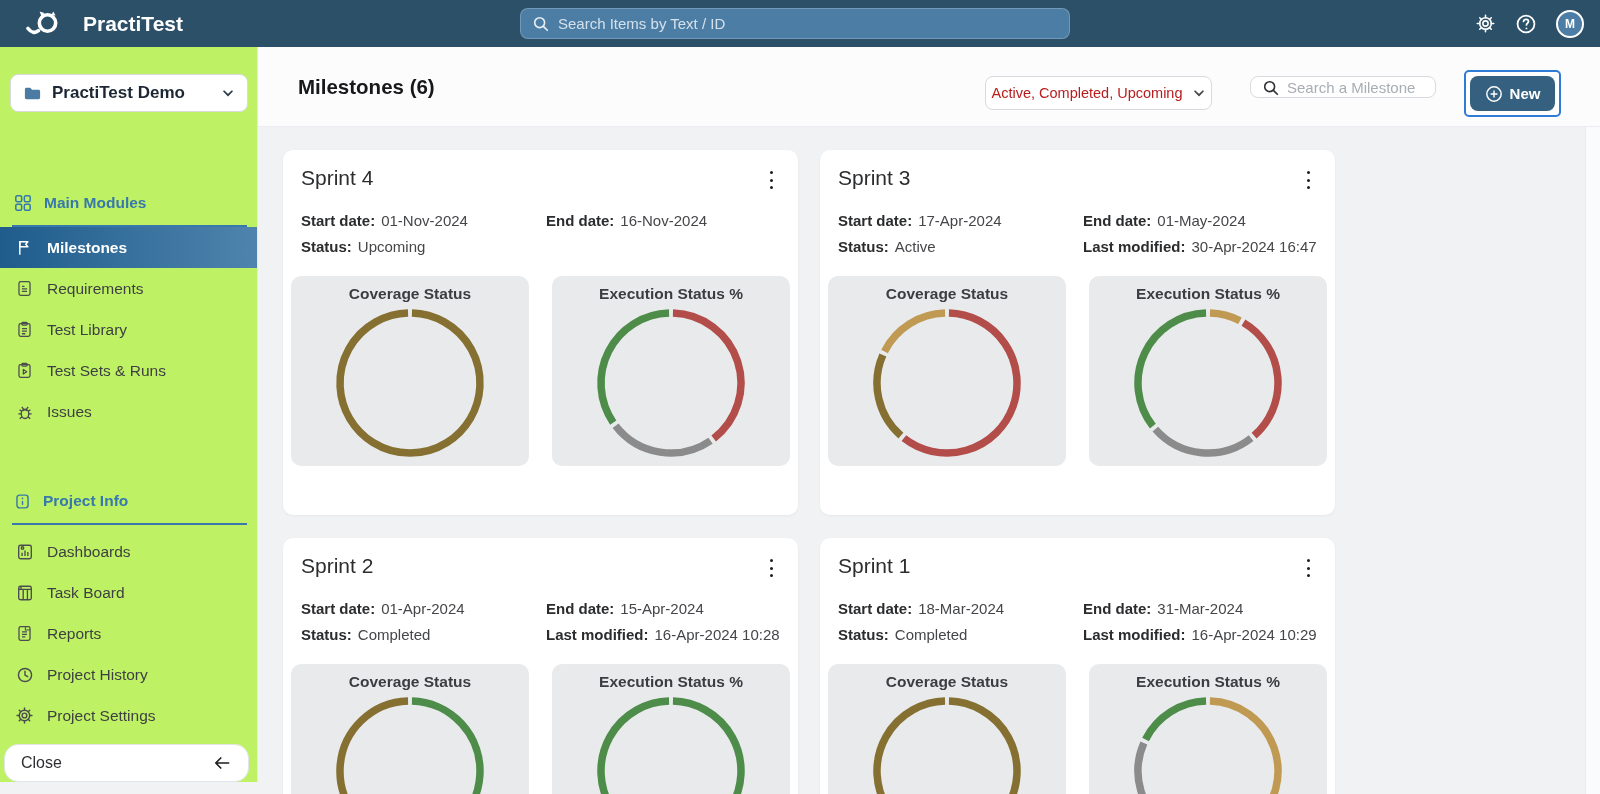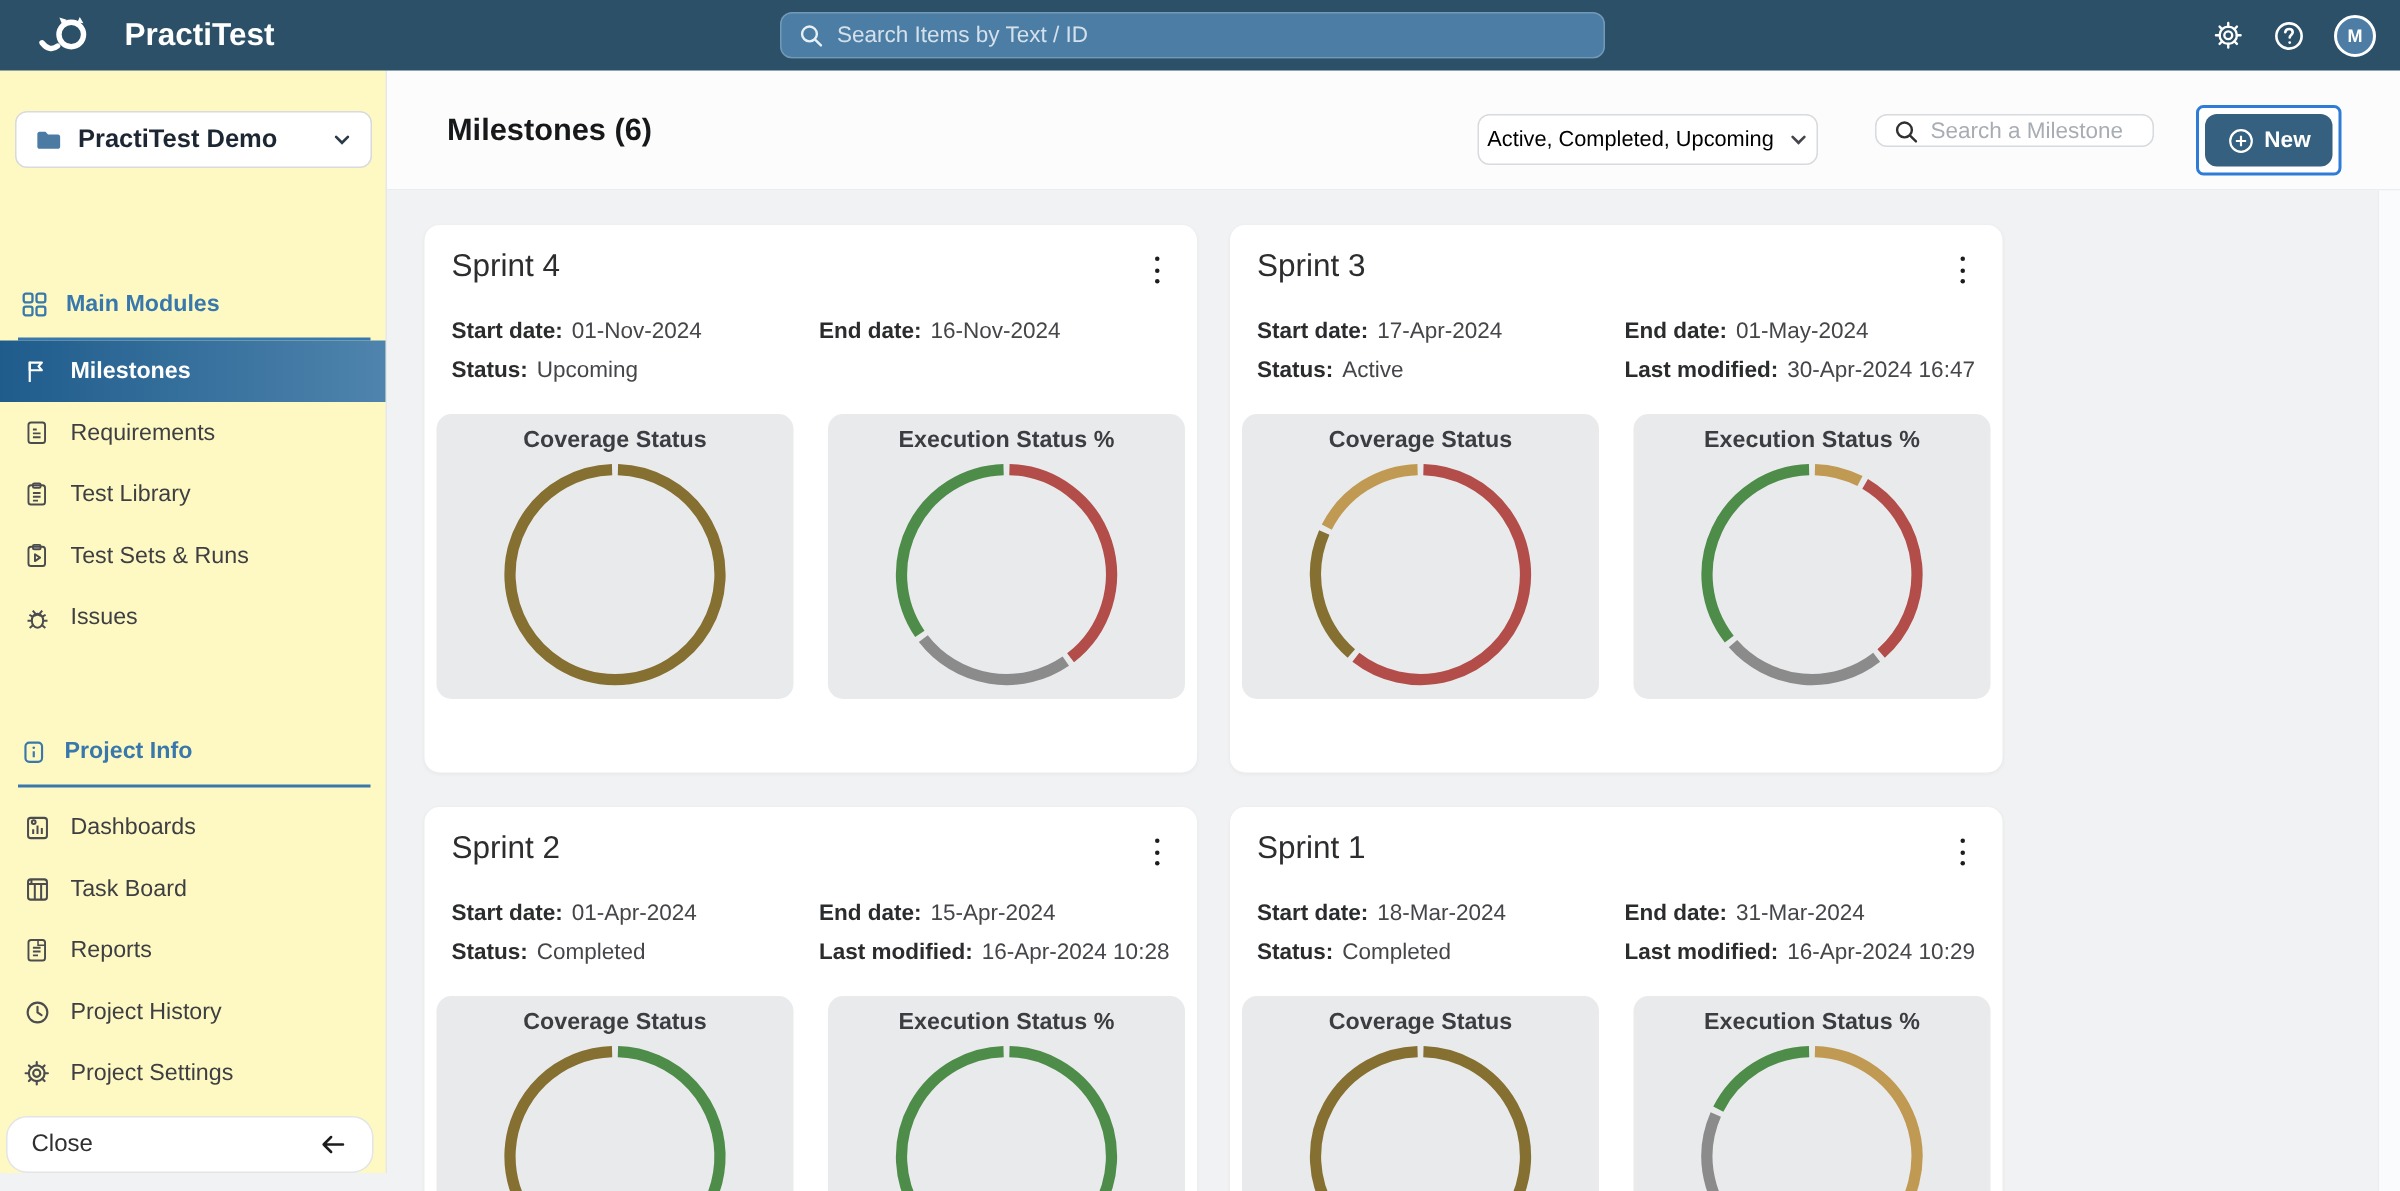--- a/index.html
+++ b/index.html
@@ -21,21 +21,21 @@
   .global-search input::placeholder { color:#d4e1ec; }
   .topbar-right { position:absolute; right:16px; top:0; height:47px;
     display:flex; align-items:center; gap:19px; color:#fff; }
   .tb-icon { display:flex; align-items:center; }
   .avatar { width:28px; height:28px; border-radius:50%; background:#4d7da5;
     border:2px solid #fff; color:#fff; font-size:12px; font-weight:700;
     display:flex; align-items:center; justify-content:center; }
 
   
   .sidebar { position:absolute; top:47px; left:0; width:258px; bottom:12px;
-    background:#fef9c3; border-right:1px solid #e5e7ea; z-index:10; }
+    background:#bef264; border-right:1px solid #e5e7ea; z-index:10; }
   .project-selector { position:absolute; left:10px; top:27px; width:238px; height:38px;
     background:#fff; border:1px solid #d8dade; border-radius:8px;
     display:flex; align-items:center; gap:10px; padding:0 12px;
     font-size:17px; font-weight:700; color:#1c2733; }
   .project-selector .chev { margin-left:auto; color:#2a3946; display:flex; }
   #sidebar-nav { position:absolute; top:142px; left:0; right:0; }
   .side-section { height:28px; display:flex; align-items:center; gap:12px;
     padding-left:14px; color:#3878ac; font-weight:700; font-size:15.5px; }
   .side-section .sicon { display:flex; color:#3878ac; }
   .section-underline { height:2px; background:#3878ac; margin:8px 10px 0 12px; }
@@ -55,21 +55,21 @@
 
   
   .main { position:absolute; left:258px; top:47px; right:0; bottom:0; background:#f1f2f4; }
   .content-header { position:absolute; top:0; left:0; right:0; height:80px;
     background:#fcfcfd; border-bottom:1px solid #ebedf0; }
   .page-title { position:absolute; left:40px; top:0; line-height:80px;
     font-size:20.5px; font-weight:700; color:#17181a; }
   .filter-select { position:absolute; left:727px; top:29px; width:227px; height:34px;
     background:#fff; border:1px solid #d7dade; border-radius:8px;
     display:flex; align-items:center; justify-content:center; gap:9px;
-    font-size:14.5px; color:#000000; }
+    font-size:14.5px; color:#b91c1c; }
   .filter-select .chev { display:flex; color:#44454a; }
   .milestone-search { position:absolute; left:992px; top:29px; width:186px; height:22px;
     background:#fff; border:1px solid #d7dade; border-radius:8px;
     display:flex; align-items:center; gap:8px; padding:0 11px; color:#303134; }
   .milestone-search input { flex:1; min-width:0; border:none; outline:none;
     background:transparent; font-size:15px; font-family:inherit; color:#303134; }
   .milestone-search input::placeholder { color:#a8adb3; }
   .new-ring { position:absolute; left:1206px; top:23px; width:97px; height:47px;
     border:2px solid #2e7cd6; border-radius:5px;
     display:flex; align-items:center; justify-content:center; background:#fff; }

